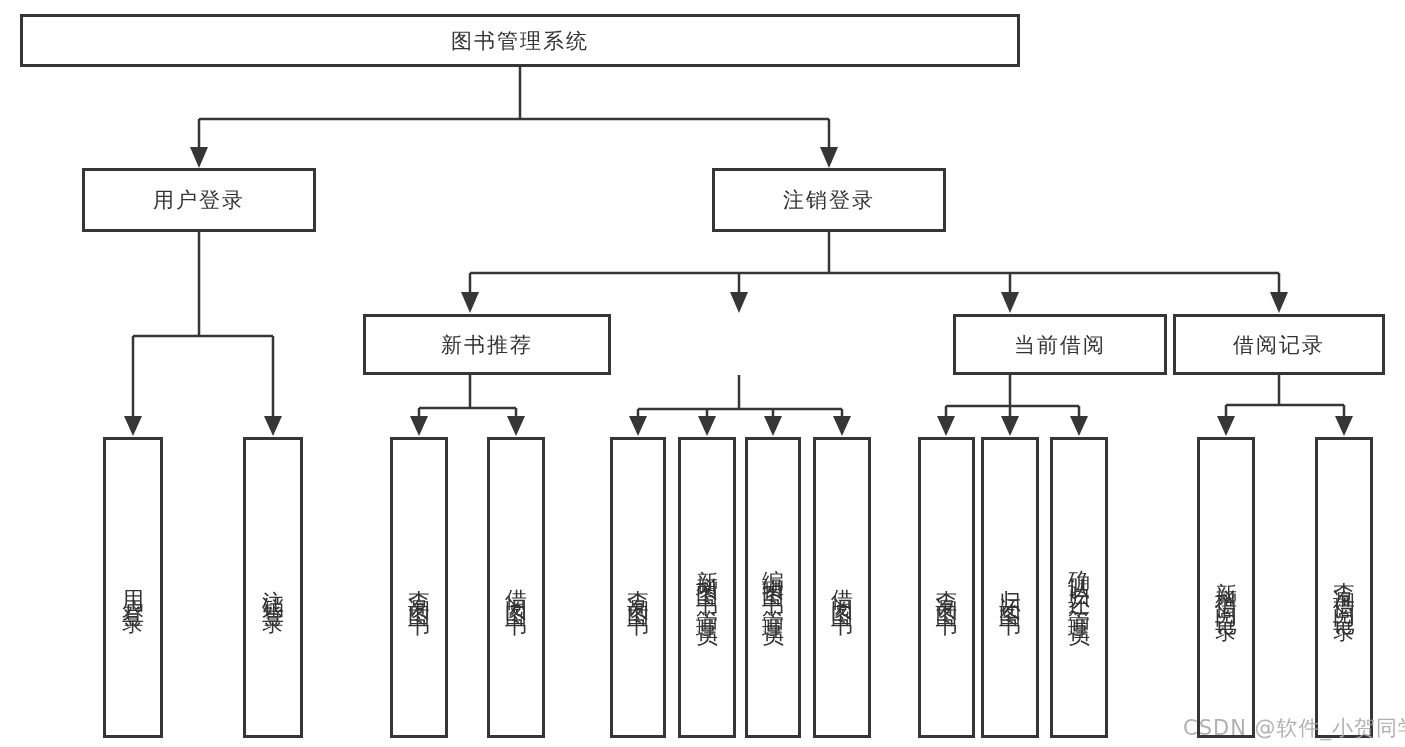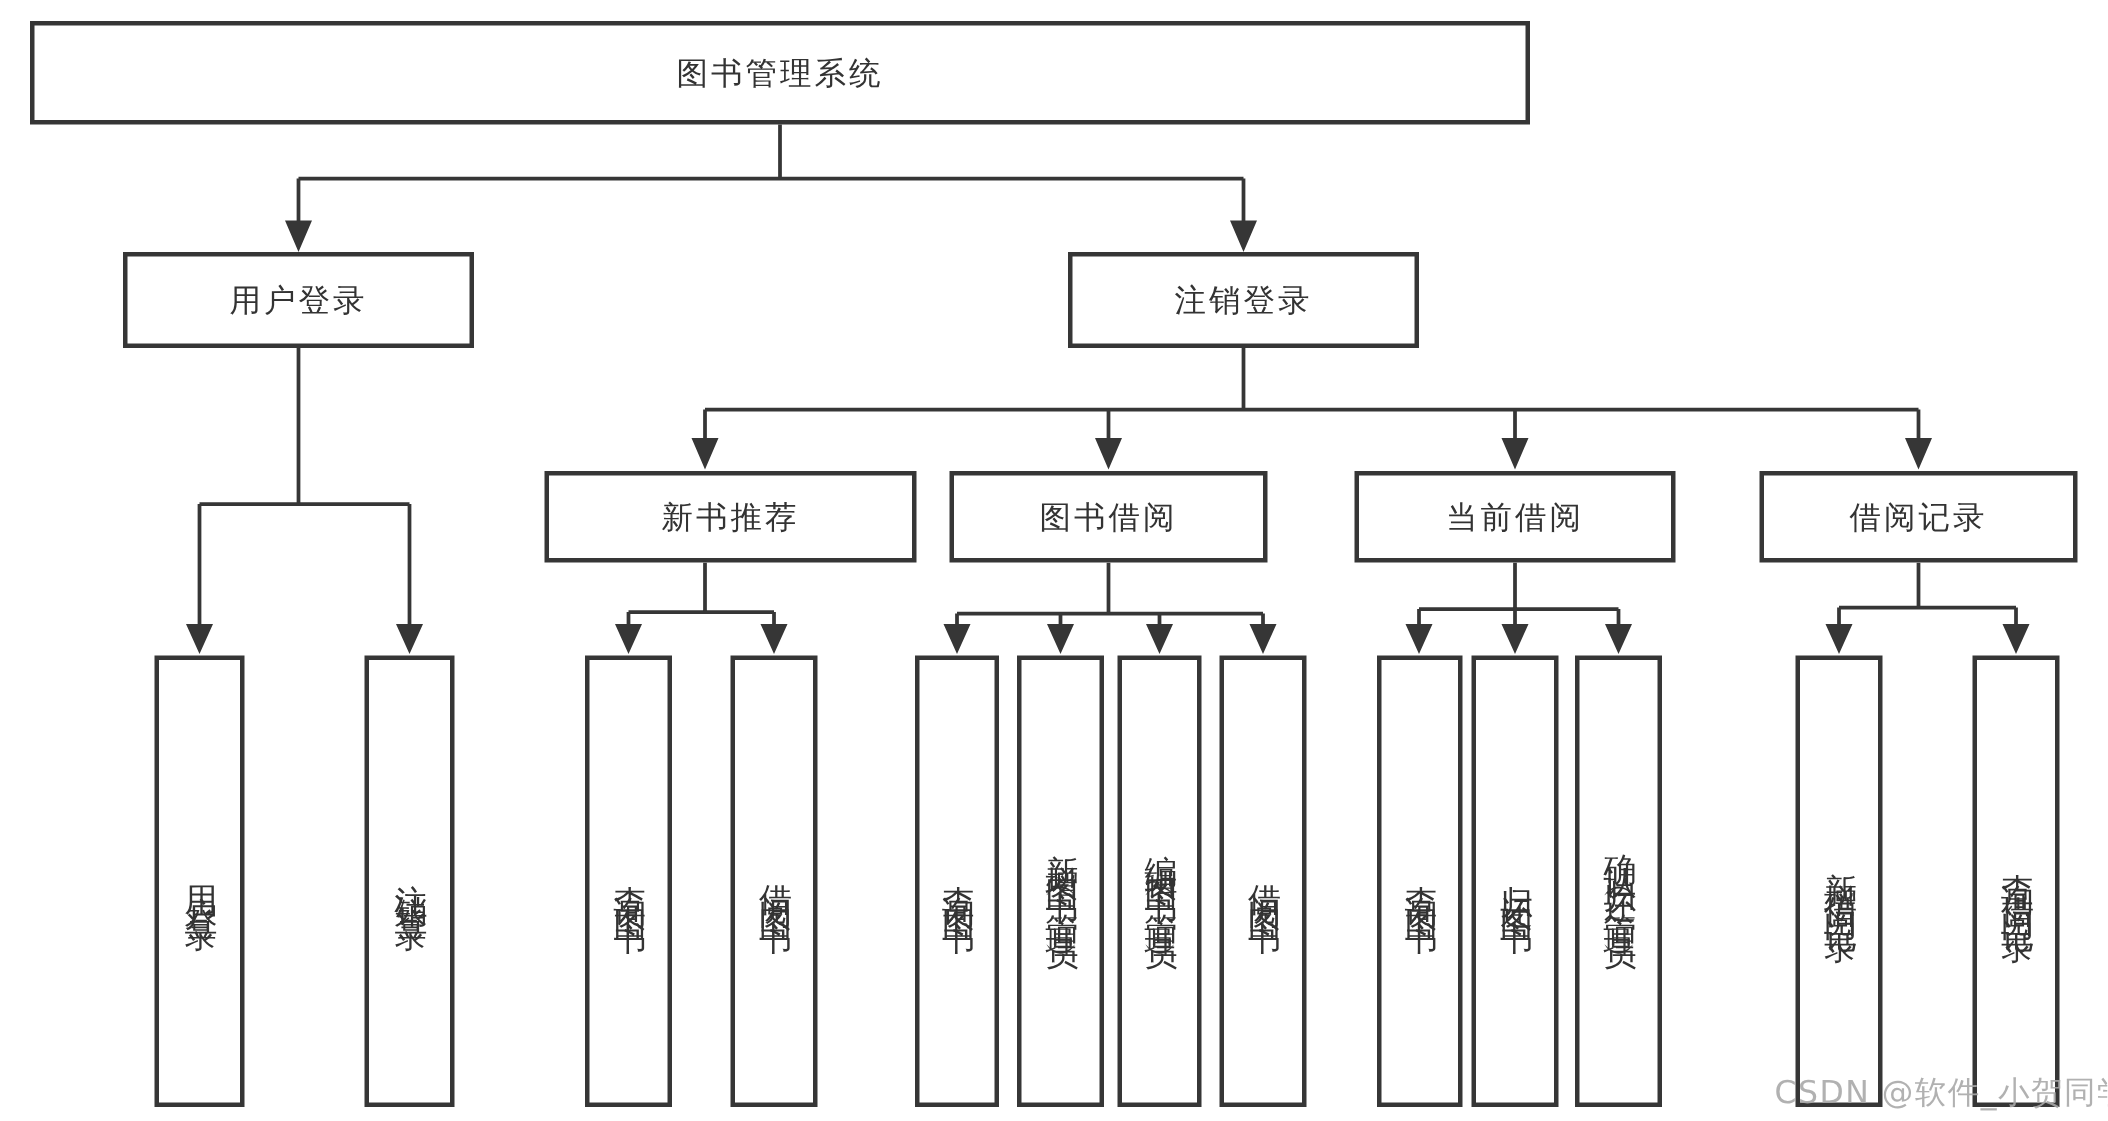--- a/index.html
+++ b/index.html
@@ -29,27 +29,27 @@
     white-space: nowrap;
   }
   .v-label {
     writing-mode: vertical-rl;
     text-orientation: mixed;
     font-size: 22px;
     letter-spacing: 8px;
     white-space: nowrap;
   }
   
-  .root   { left: 20px;   top: 14px;  width: 1000px; height: 69px; }
+  .root   { left: 20px;   top: 14px;  width: 1000px; height: 53px; }
   .l2a    { left: 82px;   top: 168px; width: 234px;  height: 64px; }
   .l2b    { left: 712px;  top: 168px; width: 234px;  height: 64px; }
   .l3     { top: 314px;   height: 61px; }
   .l3a    { left: 363px;  width: 248px; }
   .l3b    { left: 633px;  width: 212px; }
-  .l3c    { left: 903px;  width: 214px; }
+  .l3c    { left: 953px;  width: 214px; }
   .l3d    { left: 1173px; width: 212px; }
   .leaf   { top: 437px;   height: 301px; }
   .g1a    { left: 103px;  width: 60px; }
   .g1b    { left: 243px;  width: 60px; }
   .g2a    { left: 390px;  width: 58px; }
   .g2b    { left: 487px;  width: 58px; }
   .g3a    { left: 610px;  width: 56px; }
   .g3b    { left: 678px;  width: 58px; }
   .g3c    { left: 745px;  width: 56px; }
   .g3d    { left: 813px;  width: 58px; }
@@ -105,23 +105,20 @@
   <div class="box l2a">
     <span class="h-label">用户登录</span>
   </div>
   <div class="box l2b">
     <span class="h-label">注销登录</span>
   </div>
 
   <div class="box l3 l3a">
     <span class="h-label">新书推荐</span>
   </div>
-  <div class="box l3 l3b">
-    <span class="h-label">图书借阅</span>
-  </div>
   <div class="box l3 l3c">
     <span class="h-label">当前借阅</span>
   </div>
   <div class="box l3 l3d">
     <span class="h-label">借阅记录</span>
   </div>
 
   <div class="box leaf g1a">
     <span class="v-label">用户登录</span>
   </div>

